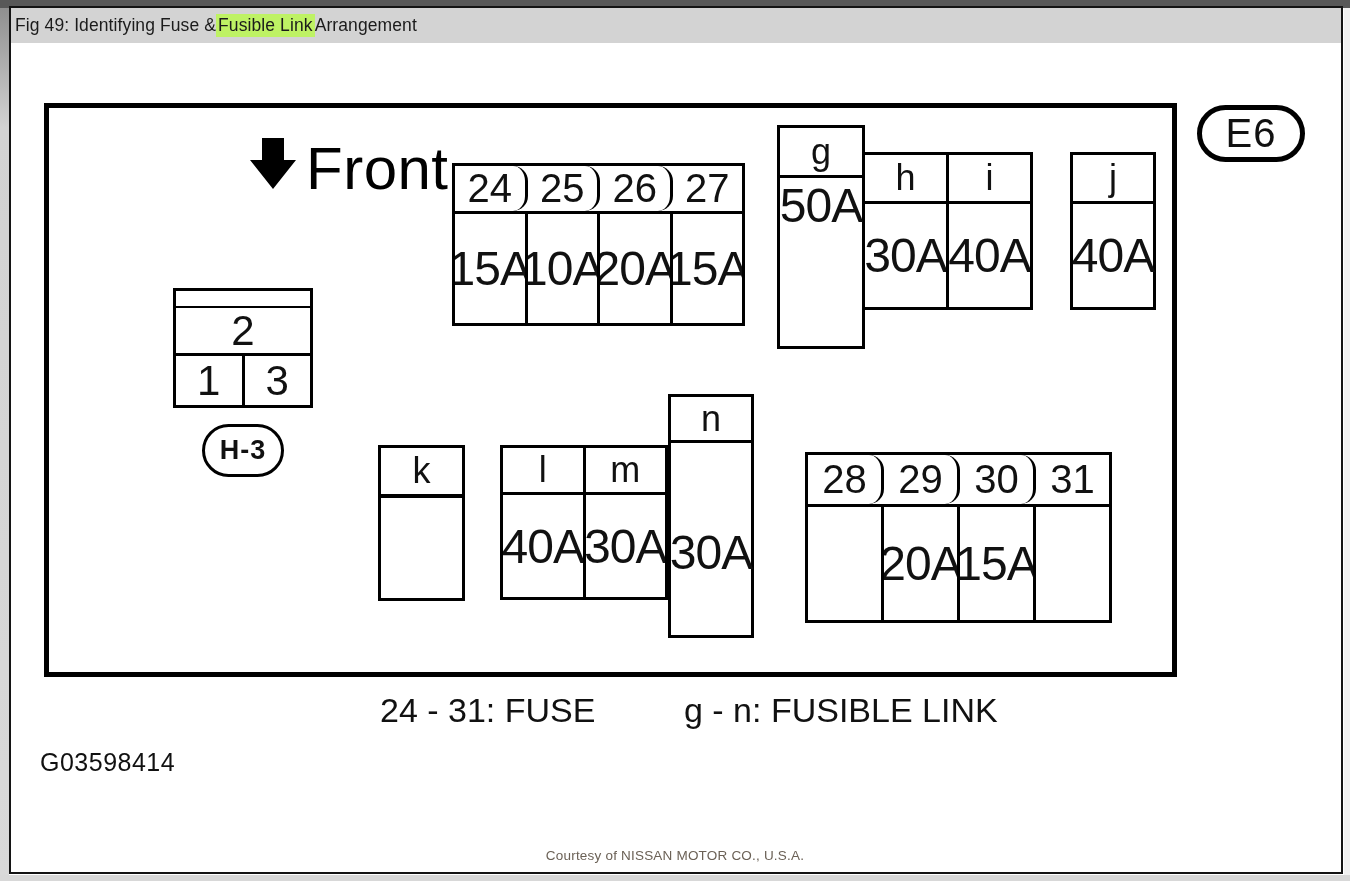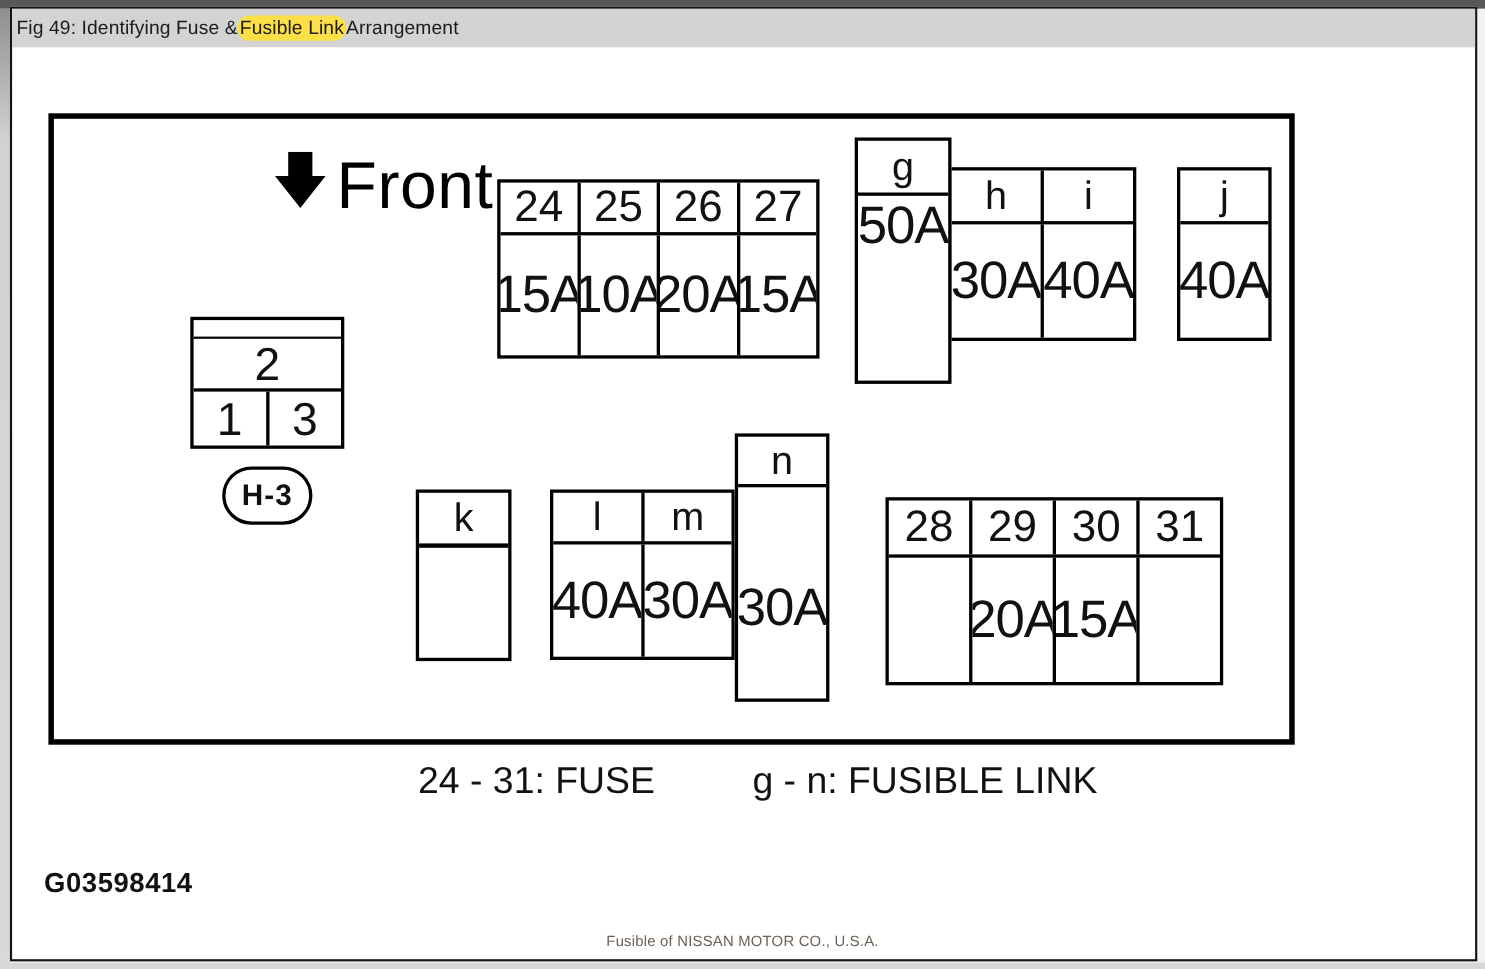--- a/index.html
+++ b/index.html
@@ -12,39 +12,39 @@
   .top-strip { position:absolute; left:0; top:0; width:1350px; height:8px; background:#585858; }
   .left-margin { position:absolute; left:0; top:8px; width:9px; height:873px;
     background:linear-gradient(#8f8f8f, #d2d2d2 120px, #d9d9d9); }
   .right-margin { position:absolute; left:1344px; top:8px; width:6px; height:873px; background:#f1f1f1; }
   .bottom-strip { position:absolute; left:0; top:875px; width:1350px; height:6px; background:#d8d8d8; }
   .page-border { position:absolute; left:9px; top:6px; width:1334px; height:868px;
     border:2px solid #141414; background:#ffffff; }
   .title-bar { position:absolute; left:11px; top:8px; width:1330px; height:35px;
     background:#d3d3d3; display:flex; align-items:center; padding-left:4px;
     font-size:17.5px; color:#1b1b1b; letter-spacing:0.1px; }
-  .title-bar .hl { background:#fde047; padding:1px 2px;border-radius:11px; }
+  .title-bar .hl { background:#bef264; padding:1px 2px; }
 
   
   .frame { position:absolute; left:44px; top:103px; width:1133px; height:574px;
     border:5px solid #000; background:#fff; }
 
   
   .front-arrow { position:absolute; left:250px; top:138px; width:46px; height:51px; }
   .front-label { position:absolute; left:306px; top:134px; font-size:60px; color:#000; letter-spacing:0.5px; }
 
   
   .ftable { position:absolute; border:3px solid #000; background:#fff; display:flex; flex-direction:column; }
   .frow { display:flex; flex:none; }
   .frow.hdr { border-bottom:3px solid #000; }
   .frow.bdy { flex:1; }
   .fcell { flex:1; display:flex; align-items:center; justify-content:center;
     border-right:3px solid #000; overflow:hidden; }
   .fcell:last-child { border-right:none; }
-  .num  { font-size:40px; }
+  .num  { font-size:40px;border-radius:15px; }
   .amp  { font-size:48px; letter-spacing:-1px; }
   .ltr  { font-size:36px; }
 
   
   .vblock { position:absolute; border:3px solid #000; background:#fff; display:flex; flex-direction:column; }
   .vhdr { flex:none; border-bottom:3px solid #000; display:flex; align-items:center; justify-content:center; }
   .vbody { flex:1; display:flex; align-items:center; justify-content:center; }
   .vhdr-thick { border-bottom-width:4px; }
 
   
@@ -58,21 +58,21 @@
   
   .oval { position:absolute; background:#fff; display:flex; align-items:center; justify-content:center; }
   .oval-h1 { left:202px; top:424px; width:82px; height:53px; border:3px solid #000;
     border-radius:27px; font-size:27px; font-weight:bold; letter-spacing:1px; }
   .oval-e6 { left:1197px; top:105px; width:108px; height:57px; border:5px solid #000;
     border-radius:29px; font-size:40px; letter-spacing:1px; }
 
   
   .legend-fuse { position:absolute; left:380px; top:691px; font-size:34px;text-align:right; }
   .legend-flink { position:absolute; left:684px; top:691px; font-size:34px; }
-  .figure-id { position:absolute; left:40px; top:748px; font-size:25px; font-weight:bold; letter-spacing:0.5px;margin-top:41px; }
+  .figure-id { position:absolute; left:40px; top:748px; font-size:25px; font-weight:normal; letter-spacing:0.5px; }
   .courtesy { position:absolute; left:0; top:848px; width:1350px; text-align:center;
     font-size:13.5px; color:#6b6156; letter-spacing:0.2px; }
 </style>
 </head>
 <body>
 
 <div id="screen">
 
   <div class="top-strip"></div>
   <div class="left-margin"></div>
@@ -169,21 +169,22 @@
       <div class="fcell num">31</div>
     </div>
     <div class="frow bdy">
       <div class="fcell amp"></div>
       <div class="fcell amp">20A</div>
       <div class="fcell amp">15A</div>
       <div class="fcell amp"></div>
     </div>
   </div>
 
+  <div class="oval oval-e6">E6</div>
 
   <div class="legend-fuse">24 - 31: FUSE</div>
   <div class="legend-flink">g - n: FUSIBLE LINK</div>
 
   <div class="figure-id">G03598414</div>
 
-  <div class="courtesy">Fusible of NISSAN MOTOR CO., U.S.A.</div>
+  <div class="courtesy">Courtesy of NISSAN MOTOR CO., U.S.A.</div>
 
 </div>
 
 </body></html>

